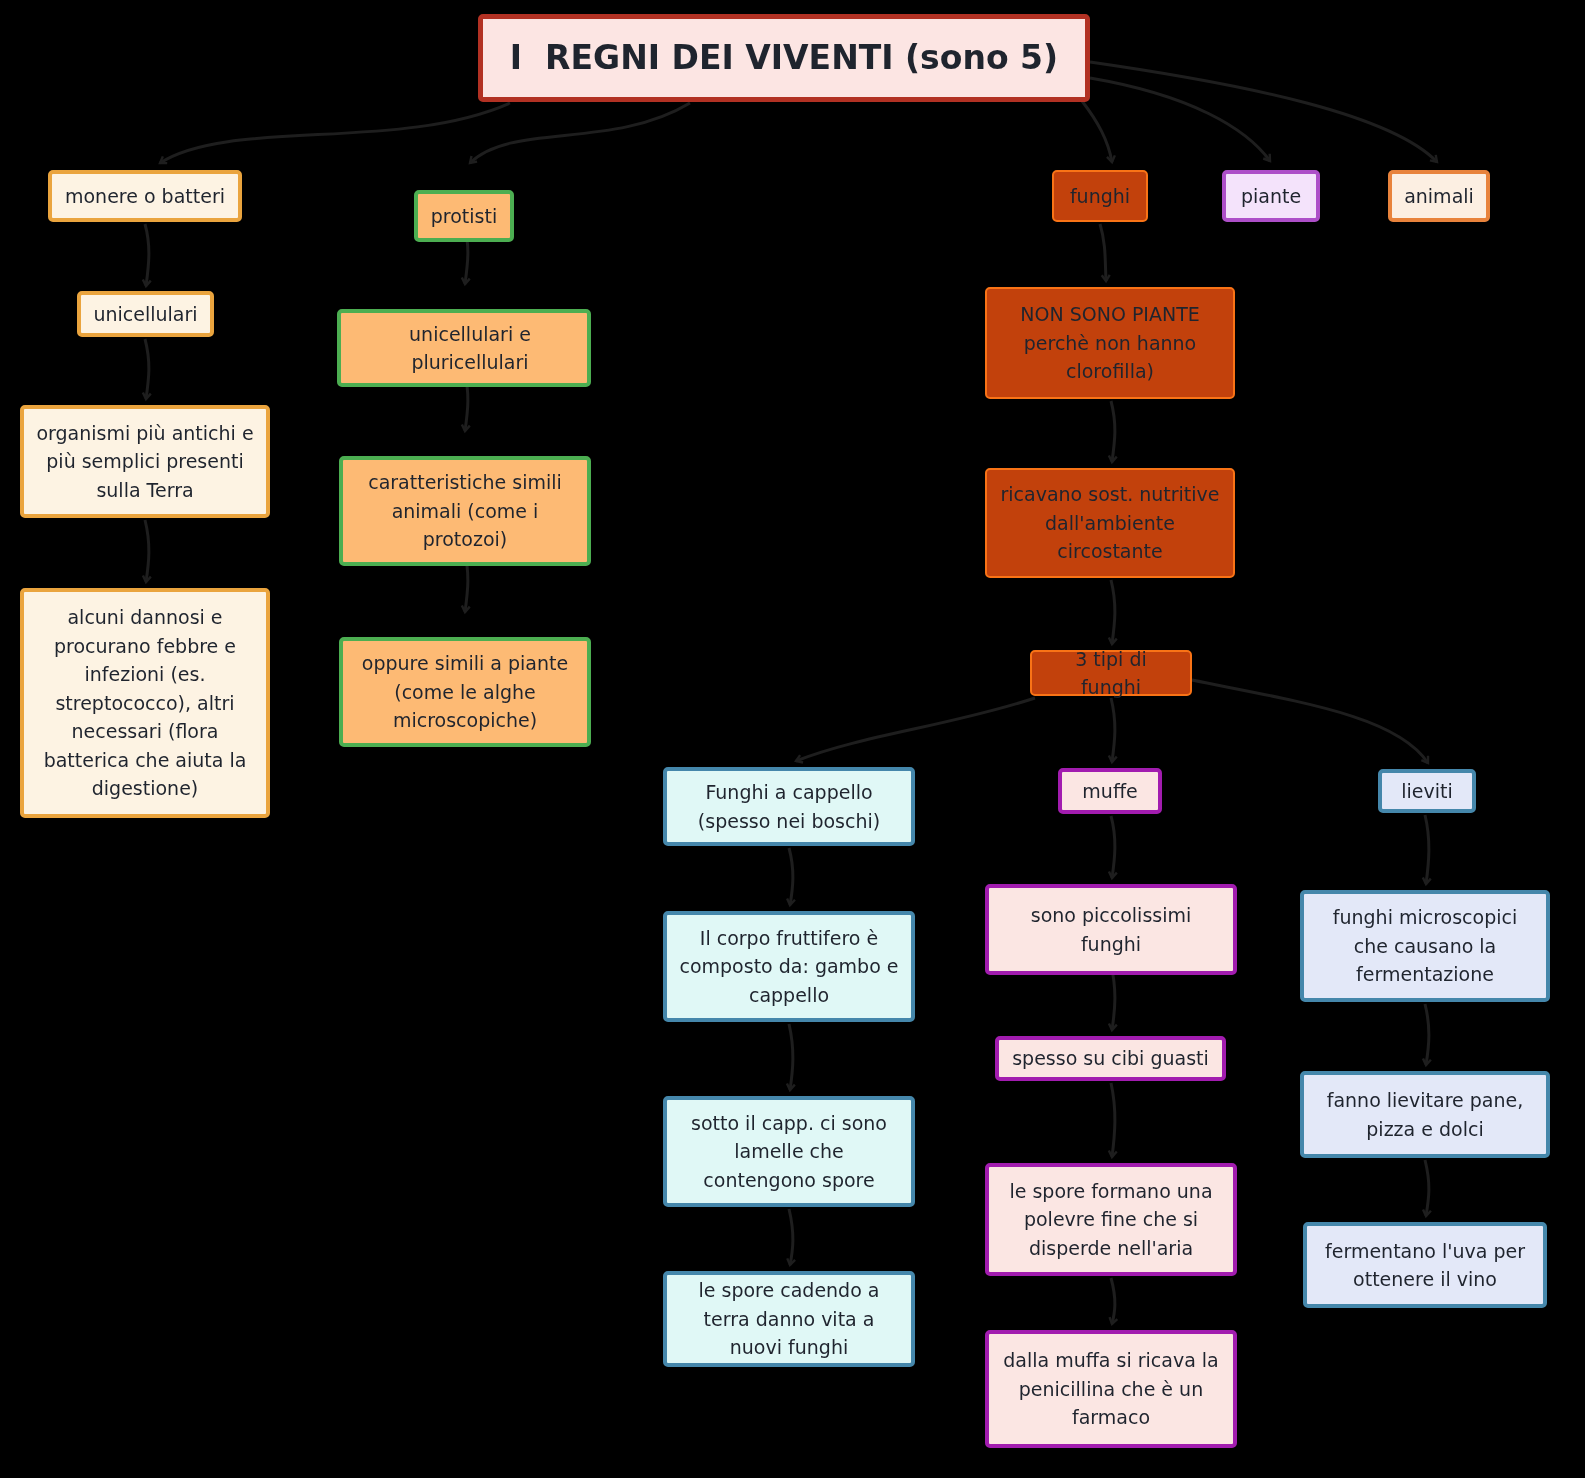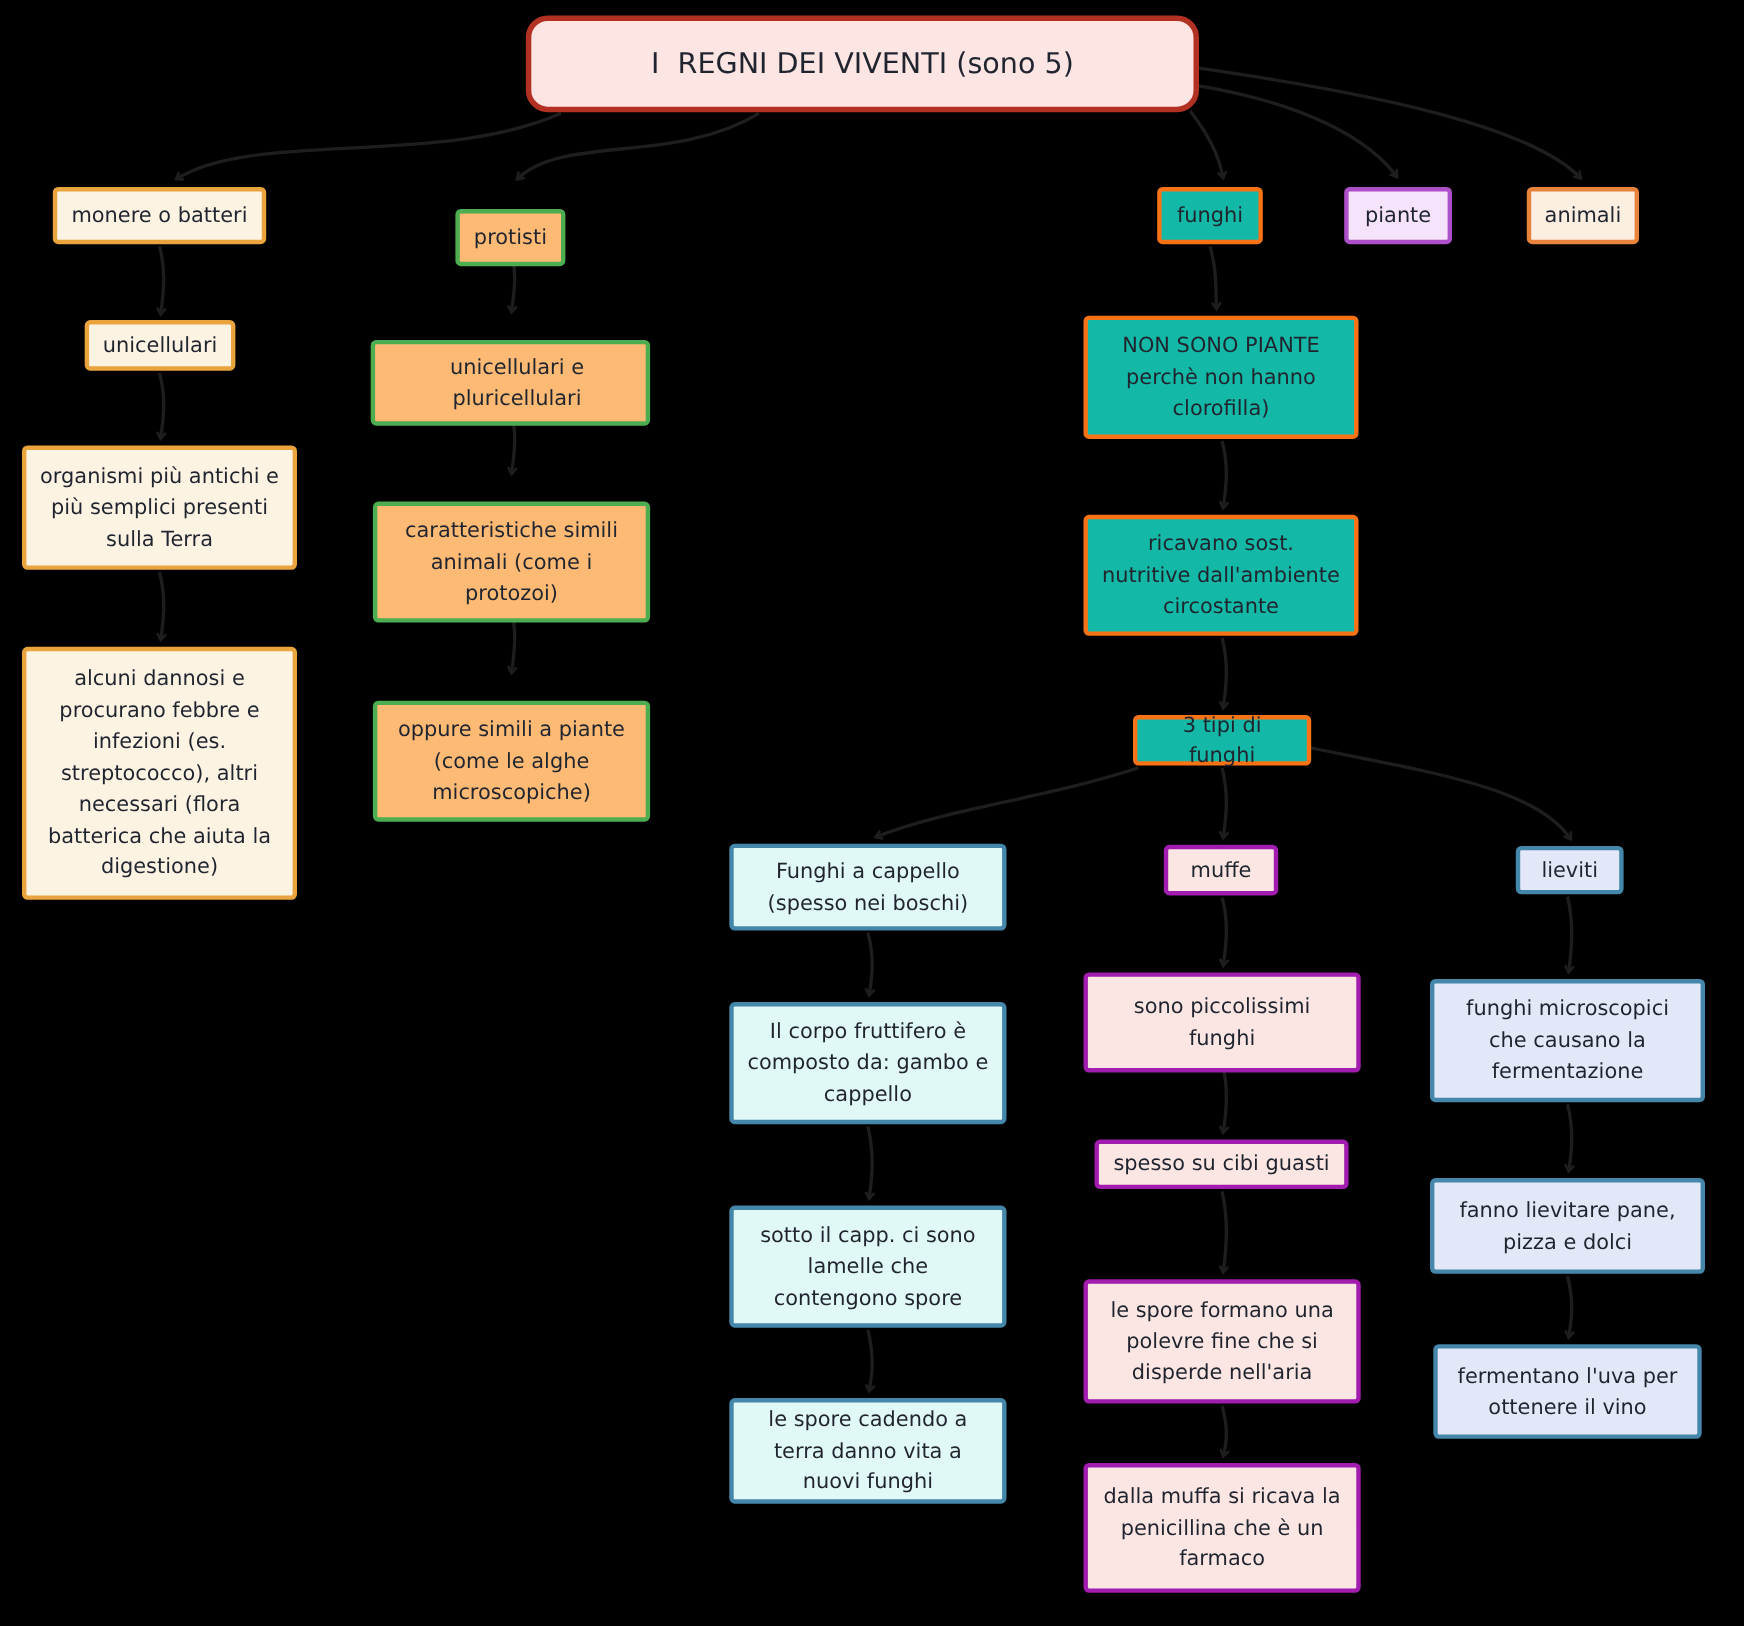--- a/index.html
+++ b/index.html
@@ -20,24 +20,24 @@
     display: flex;
     align-items: center;
     justify-content: center;
     text-align: center;
     border-radius: 5px;
     padding: 6px 12px;
     font-size: 19px;
     line-height: 1.5;
     color: #1f242e;
   }
-  .p-title   { background:#fce5e3; border:5px solid #b23123; border-radius:20px; font-size:26px; white-space:pre-wrap; }
+  .p-title   { background:#fce5e3; border:5px solid #b23123; border-radius:5px; font-size:33px; white-space:pre-wrap;font-weight:bold; }
   .p-orange  { background:#fdf3e3; border:4px solid #eaa43e; }
   .p-green   { background:#fdba74; border:4px solid #4cae51;margin-top:20px; }
-  .p-blue    { background:#14b8a6; border:4px solid #f97316; }
+  .p-blue    { background:#c2410c; border:2px solid #f97316; }
   .p-purple  { background:#f4e3fb; border:4px solid #ad4fc8; }
   .p-animali { background:#fcefe2; border:4px solid #e8833c; }
   .p-cyan    { background:#e0f8f6; border:4px solid #4587ab; }
   .p-pink    { background:#fbe6e3; border:4px solid #a21caf; }
   .p-lav     { background:#e3e8f8; border:4px solid #4587ab; }
 
   #n-title   { left:478px;  top:14px;   width:612px; height:88px; }
   #n-monere  { left:48px;   top:170px;  width:194px; height:52px; }
   #n-protisti{ left:414px;  top:170px;  width:100px; height:52px; }
   #n-funghi  { left:1052px; top:170px;  width:96px;  height:52px; }

